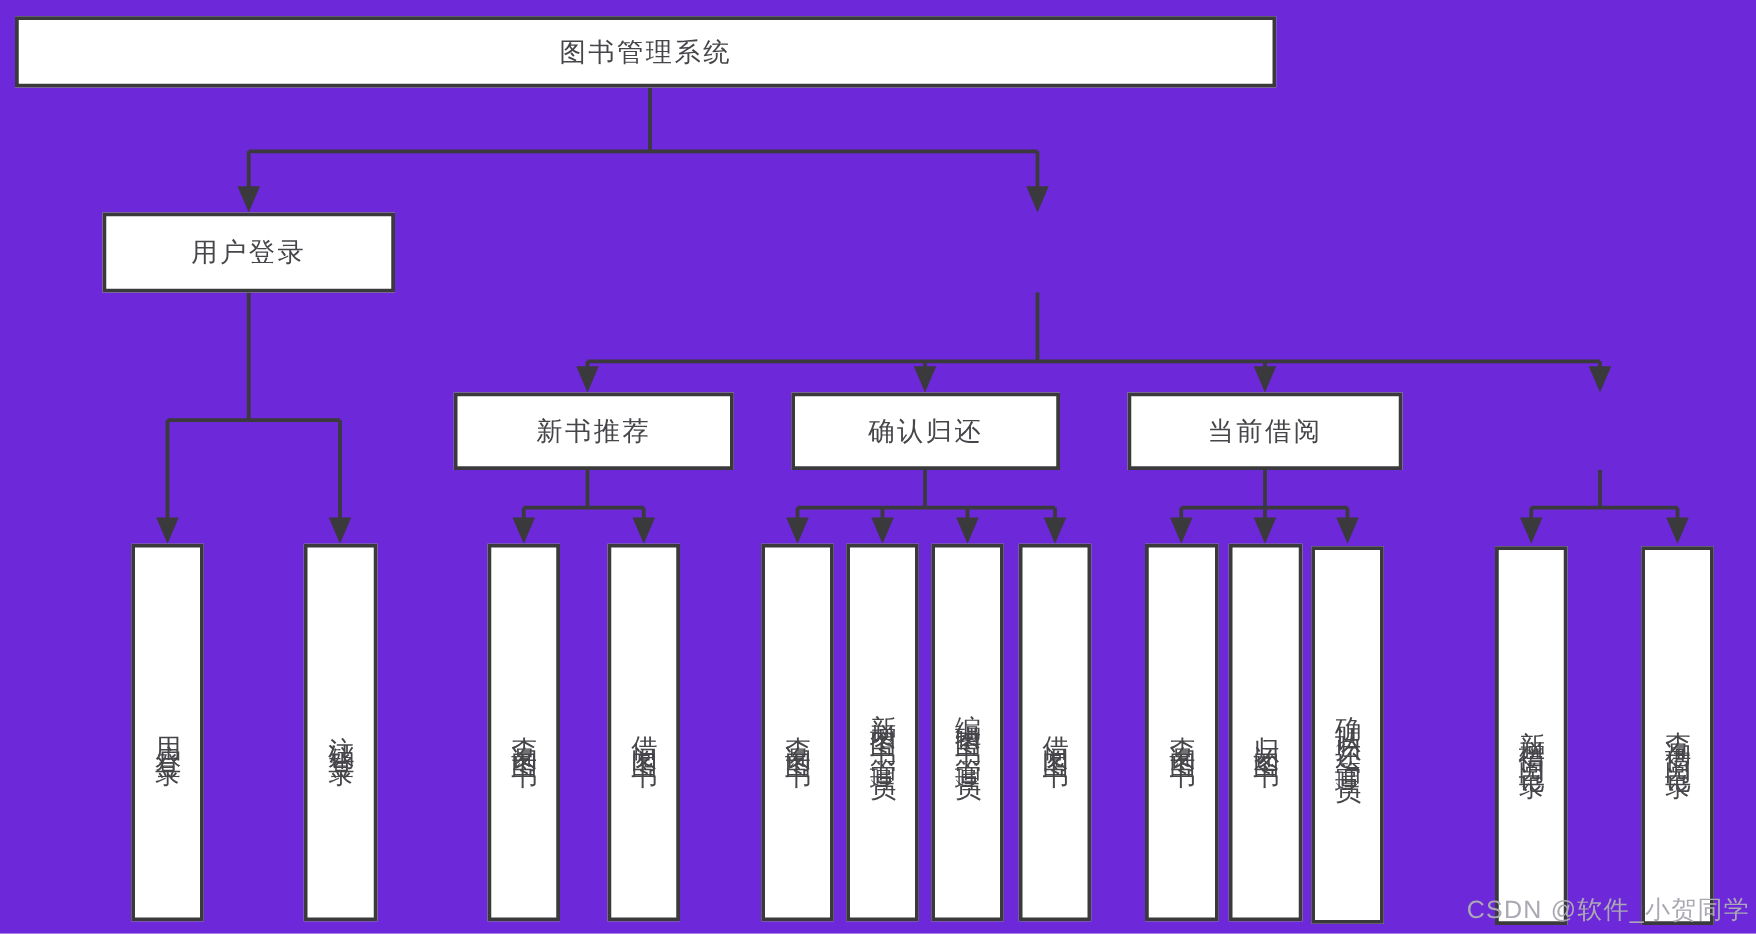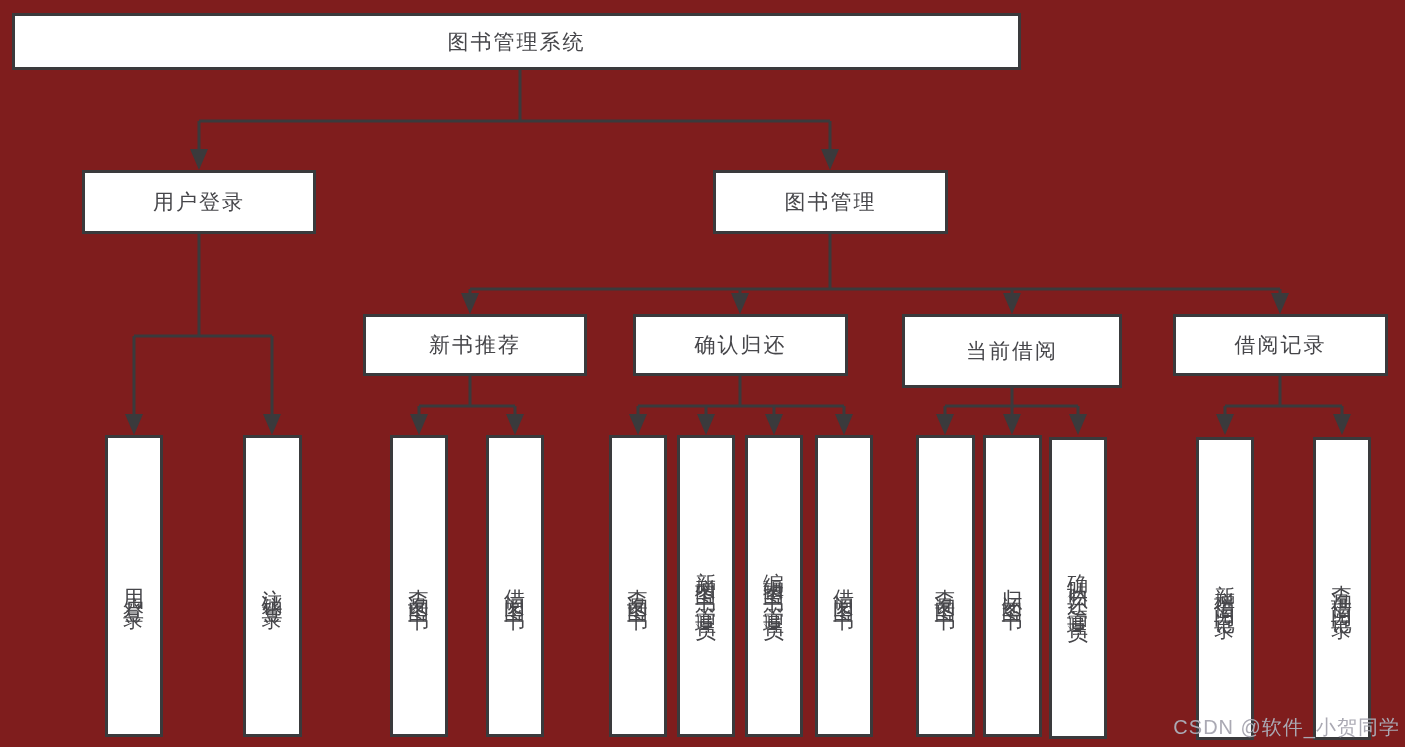--- a/index.html
+++ b/index.html
@@ -1,20 +1,20 @@
 <!DOCTYPE html>
 <html><head>
 <meta charset="utf-8">
 <style>
   html, body { margin: 0; padding: 0; background: #ffffff; }
   .canvas {
     position: relative;
     width: 1405px;
     height: 747px;
-    background: #7f1d1d;
+    background: #6d28d9;
     font-family: "Liberation Sans", "DejaVu Sans", sans-serif;
     overflow: hidden;
     text-decoration: underline;
   }
   .connectors {
     position: absolute;
     left: 0; top: 0;
     z-index: 0;
   }
   .connectors .ln {
@@ -116,26 +116,24 @@
       <polygon points="1003,414 1021,414 1012,435"></polygon>
       <polygon points="1069,414 1087,414 1078,435"></polygon>
       <polygon points="1216,414 1234,414 1225,435"></polygon>
       <polygon points="1333,414 1351,414 1342,435"></polygon>
     </g>
   </svg>
 
   <div class="box h" style="left:12px; top:13px; width:1009px; height:57px">图书管理系统</div>
 
   <div class="box h" style="left:82px; top:170px; width:234px; height:64px">用户登录</div>
-  <div class="box h" style="left:713px; top:170px; width:235px; height:64px">图书管理</div>
 
   <div class="box h" style="left:363px; top:314px; width:224px; height:62px">新书推荐</div>
   <div class="box h" style="left:633px; top:314px; width:215px; height:62px">确认归还</div>
-  <div class="box h" style="left:902px; top:314px; width:220px; height:74px">当前借阅</div>
-  <div class="box h" style="left:1173px; top:314px; width:215px; height:62px">借阅记录</div>
+  <div class="box h" style="left:902px; top:314px; width:220px; height:62px">当前借阅</div>
 
   <div class="box v" style="left:105px; top:435px; width:58px; height:302px">用户登录</div>
   <div class="box v" style="left:243px; top:435px; width:59px; height:302px">注销登录</div>
 
   <div class="box v" style="left:390px; top:435px; width:58px; height:302px">查询图书</div>
   <div class="box v" style="left:486px; top:435px; width:58px; height:302px">借阅图书</div>
 
   <div class="box v" style="left:609px; top:435px; width:58px; height:302px">查询图书</div>
   <div class="box v" style="left:677px; top:435px; width:58px; height:302px">新增图书（管理员）</div>
   <div class="box v" style="left:745px; top:435px; width:58px; height:302px">编辑图书（管理员）</div>

